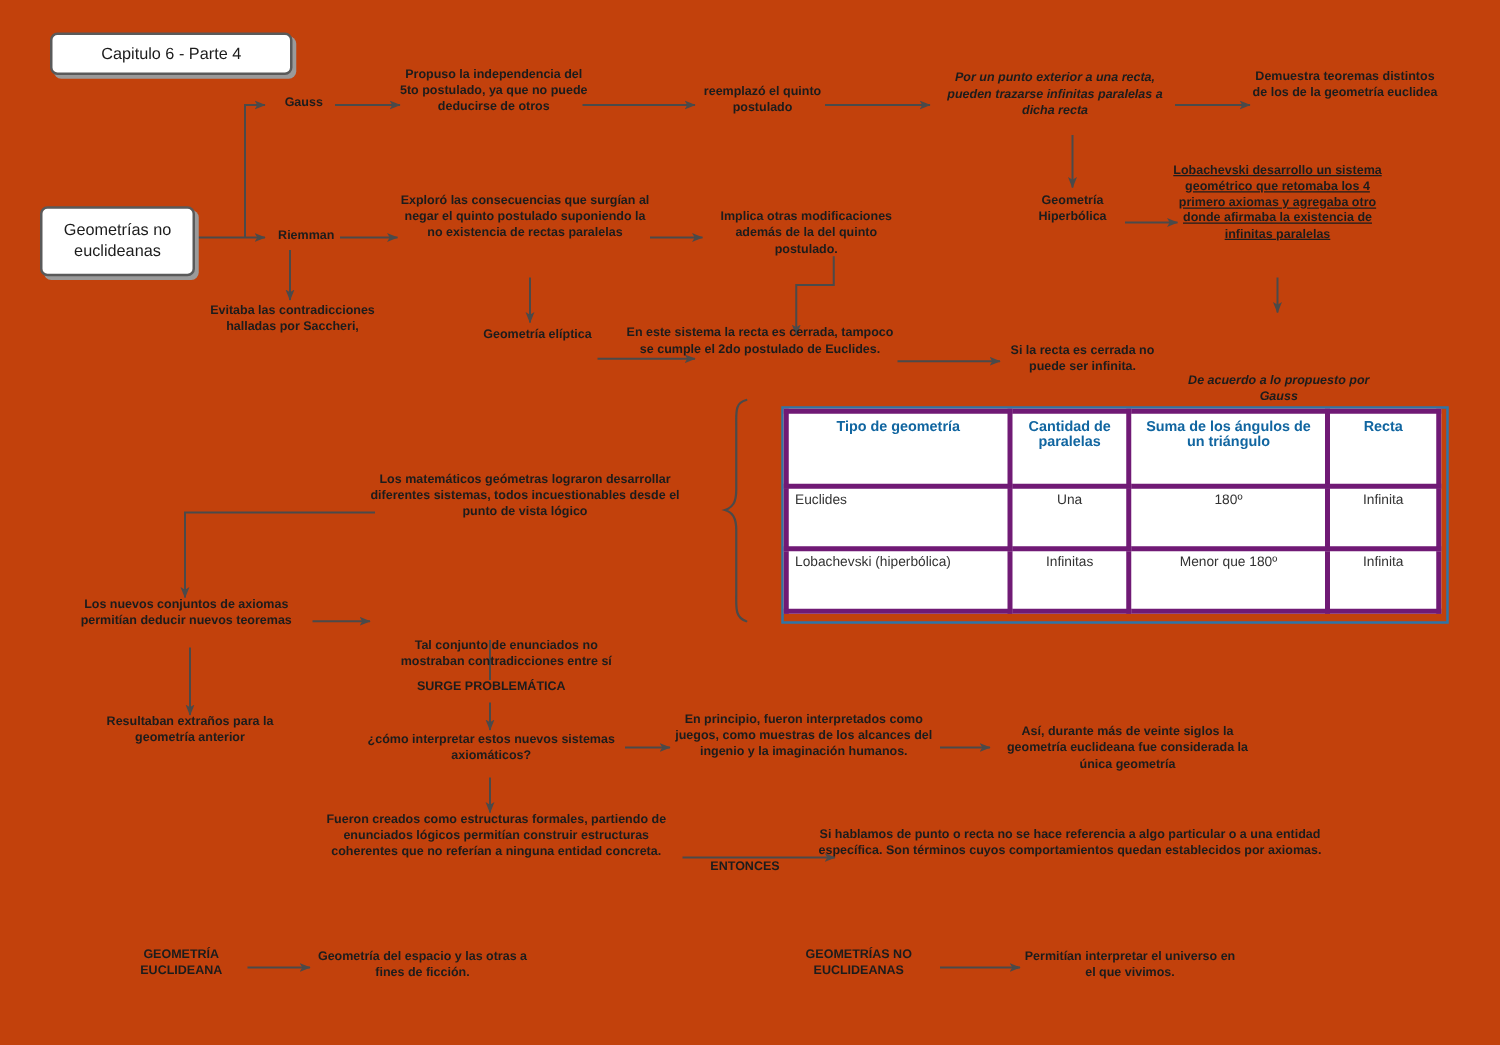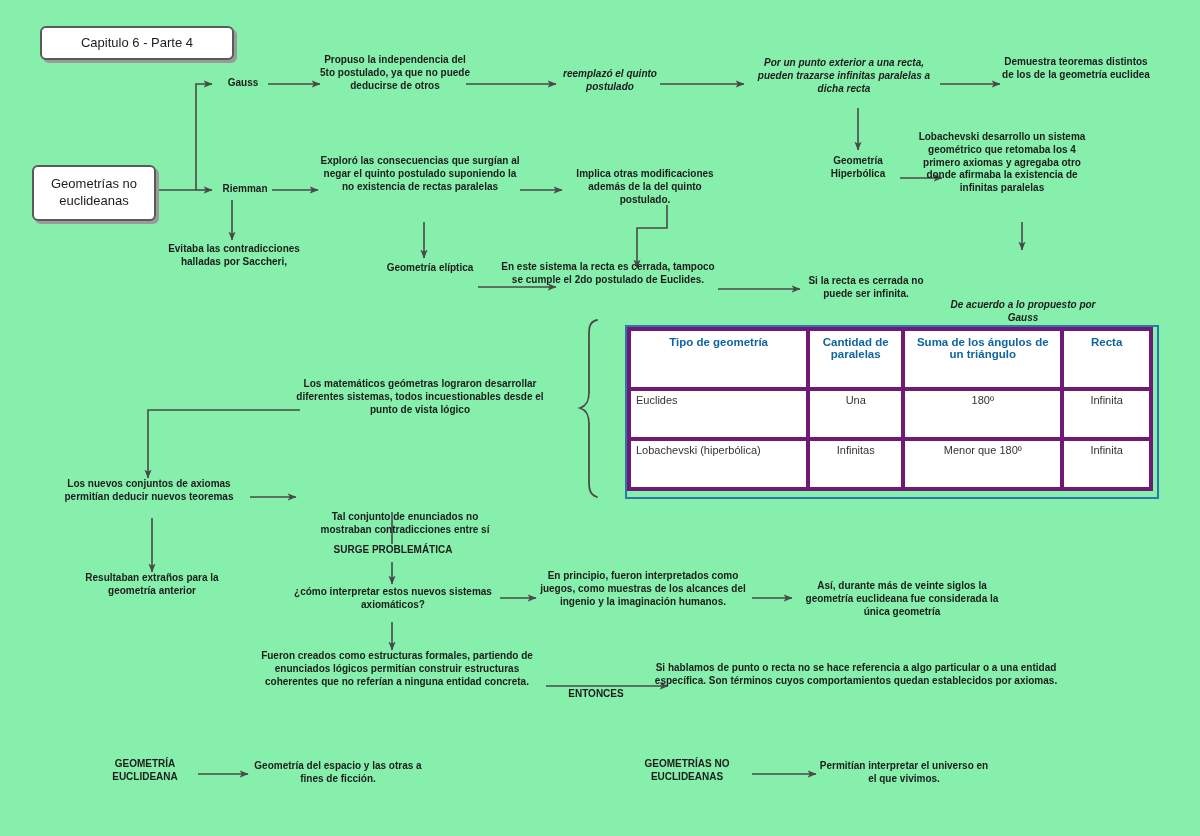--- a/index.html
+++ b/index.html
@@ -1,17 +1,17 @@
 <!DOCTYPE html>
 <html><head>
 <meta charset="utf-8">
 <style>
   html,body{margin:0;padding:0;background:#ffffff;}
   body{width:1200px;height:836px;font-family:"Liberation Sans",sans-serif;color:#262626;}
-  #canvas{position:relative;width:1200px;height:836px;overflow:hidden;background:#86efac;}
+  #canvas{position:relative;width:1200px;height:836px;overflow:hidden;background:#c2410c;}
   .node{position:absolute;text-align:center;font-size:10px;line-height:1.28;font-weight:bold;color:#1c1c1c;}
   .ital{font-style:italic;}
   .boxed{position:absolute;border:2px solid #5a5a5a;border-radius:6px;background:#fff;
          box-shadow:3px 3px 0 #9a9a9a;display:flex;align-items:center;justify-content:center;
          text-align:center;font-size:13px;font-weight:normal;color:#1c1c1c;line-height:1.3;}
   svg.wires{position:absolute;left:0;top:0;width:1200px;height:836px;pointer-events:none;}
   table.gt{position:absolute;border-collapse:collapse;background:#fff;font-size:11px;}
   table.gt td,table.gt th{border:4px solid #701a75;padding:3px 5px;vertical-align:top;color:#333;}
   table.gt thead th{color:#1065A0;font-weight:bold;text-align:center;font-size:11.5px;height:48px;vertical-align:top;padding-top:5px;}
   table.gt tbody td{height:40px;}
@@ -101,33 +101,33 @@
   <div class="node" style="left:216px;top:77px;width:54px;">
     <span>Gauss</span>
   </div>
   <div class="node" style="left:214px;top:183px;width:62px;">
     <span>Riemman</span>
   </div>
 
   <div class="node" style="left:320px;top:54px;width:150px;">
     <span>Propuso la independencia del 5to postulado, ya que no puede deducirse de otros</span>
   </div>
-  <div class="node" style="left:558px;top:68px;width:104px;font-style:italic;">
+  <div class="node" style="left:558px;top:68px;width:104px;">
     <span>reemplazó el quinto postulado</span>
   </div>
   <div class="node ital" style="left:746px;top:57px;width:196px;">
     <span>Por un punto exterior a una recta, pueden trazarse infinitas paralelas a dicha recta</span>
   </div>
   <div class="node" style="left:1002px;top:56px;width:148px;">
     <span>Demuestra teoremas distintos de los de la geometría euclidea</span>
   </div>
   <div class="node" style="left:812px;top:155px;width:92px;">
     <span>Geometría Hiperbólica</span>
   </div>
-  <div class="node" style="left:916px;top:131px;width:172px;">
+  <div class="node" style="left:936px;top:131px;width:172px;text-decoration:underline;">
     <span>Lobachevski desarrollo un sistema geométrico que retomaba los 4 primero axiomas y agregaba otro donde afirmaba la existencia de infinitas paralelas</span>
   </div>
   <div class="node ital" style="left:950px;top:255px;width:146px;margin-top:44px;">
     <span>De acuerdo a lo propuesto por Gauss</span>
   </div>
 
   <div class="node" style="left:570px;top:168px;width:150px;">
     <span>Implica otras modificaciones además de la del quinto postulado.</span>
   </div>
   <div class="node" style="left:318px;top:155px;width:204px;">

